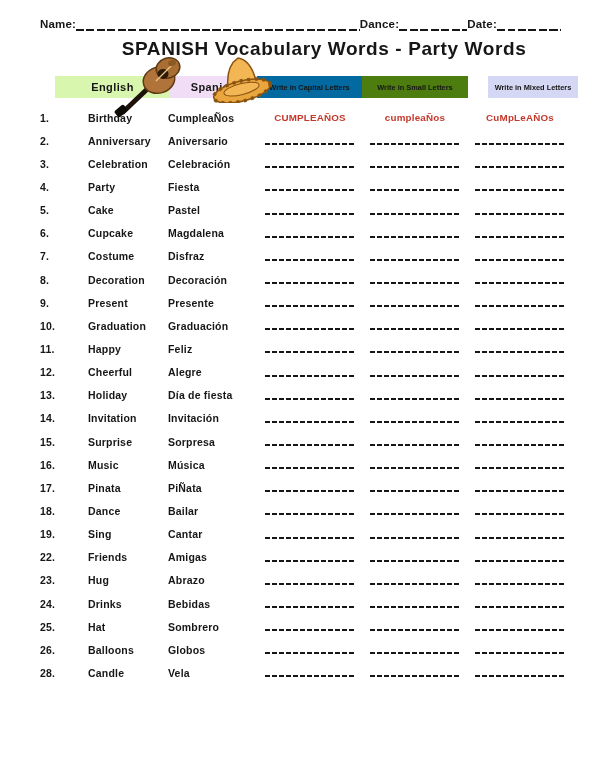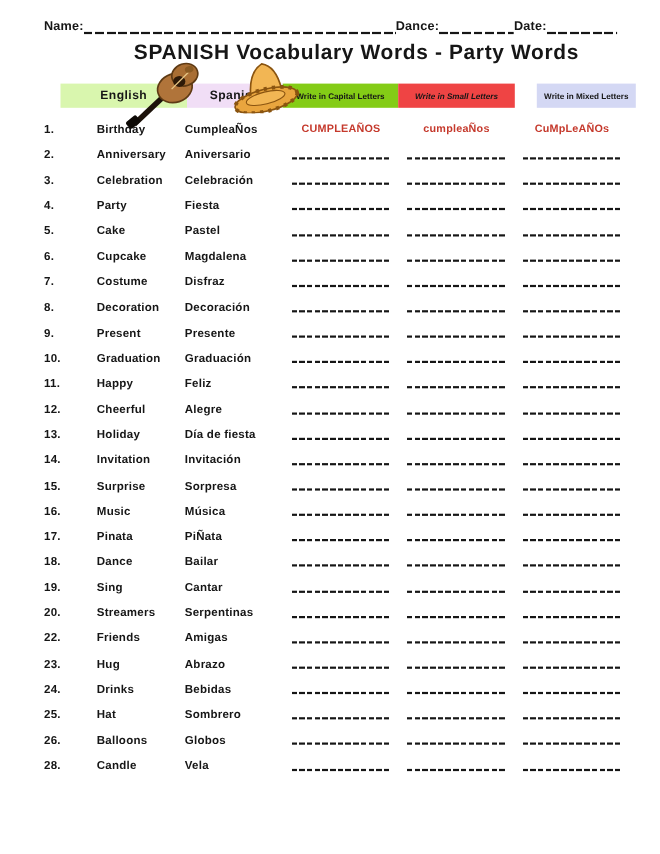--- a/index.html
+++ b/index.html
@@ -70,24 +70,24 @@
 
   <h1 class="title">SPANISH Vocabulary Words - Party Words</h1>
 
   <div class="colhead" id="colhead">
       <div class="colseg seg0" style="background: rgb(217, 246, 174);">
         <span>English</span>
       </div>
       <div class="colseg seg1" style="background: rgb(241, 222, 246);">
         <span>Spanish</span>
       </div>
-      <div class="colseg seg2" style="background: #84cc16;">
+      <div class="colseg seg2" style="background: #0369a1;">
         <span>Write in Capital Letters</span>
       </div>
-      <div class="colseg seg3" style="background: #ef4444; font-style: italic;">
+      <div class="colseg seg3" style="background: #4d7c0f;">
         <span>Write in Small Letters</span>
       </div>
       <div class="colseg seg4" style="background: rgb(212, 216, 244); margin-left: 20px;">
         <span>Write in Mixed Letters</span>
       </div>
     </div>
 
   <svg class="icon-guitar" viewBox="0 0 78 64" aria-hidden="true">
     <line x1="10" y1="60" x2="48" y2="24" stroke="#1c120a" stroke-width="5"></line>
     <rect x="3" y="54" width="12" height="8" rx="2" fill="#0e0a06" transform="rotate(-40 9 58)"></rect>
@@ -425,36 +425,20 @@
     <span class="gap"></span>
     <span class="c-blank">
           <div class="dash"></div>
         </span>
     <span class="gap"></span>
     <span class="c-blank">
           <div class="dash"></div>
         </span>
   </div>
 
-  <div class="row">
-    <span class="c-num">20.</span>
-    <span class="c-en">Streamers</span>
-    <span class="c-es">Serpentinas</span>
-    <span class="c-blank">
-          <div class="dash"></div>
-        </span>
-    <span class="gap"></span>
-    <span class="c-blank">
-          <div class="dash"></div>
-        </span>
-    <span class="gap"></span>
-    <span class="c-blank">
-          <div class="dash"></div>
-        </span>
-  </div>
 
 
   <div class="row">
     <span class="c-num">22.</span>
     <span class="c-en">Friends</span>
     <span class="c-es">Amigas</span>
     <span class="c-blank">
           <div class="dash"></div>
         </span>
     <span class="gap"></span>

